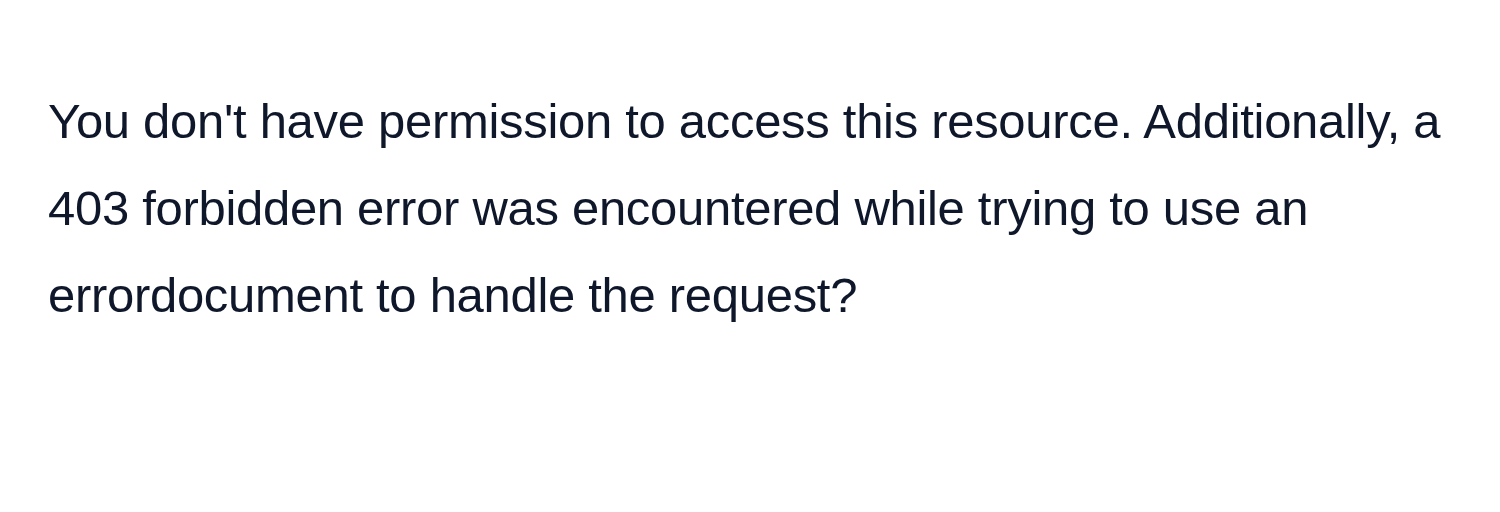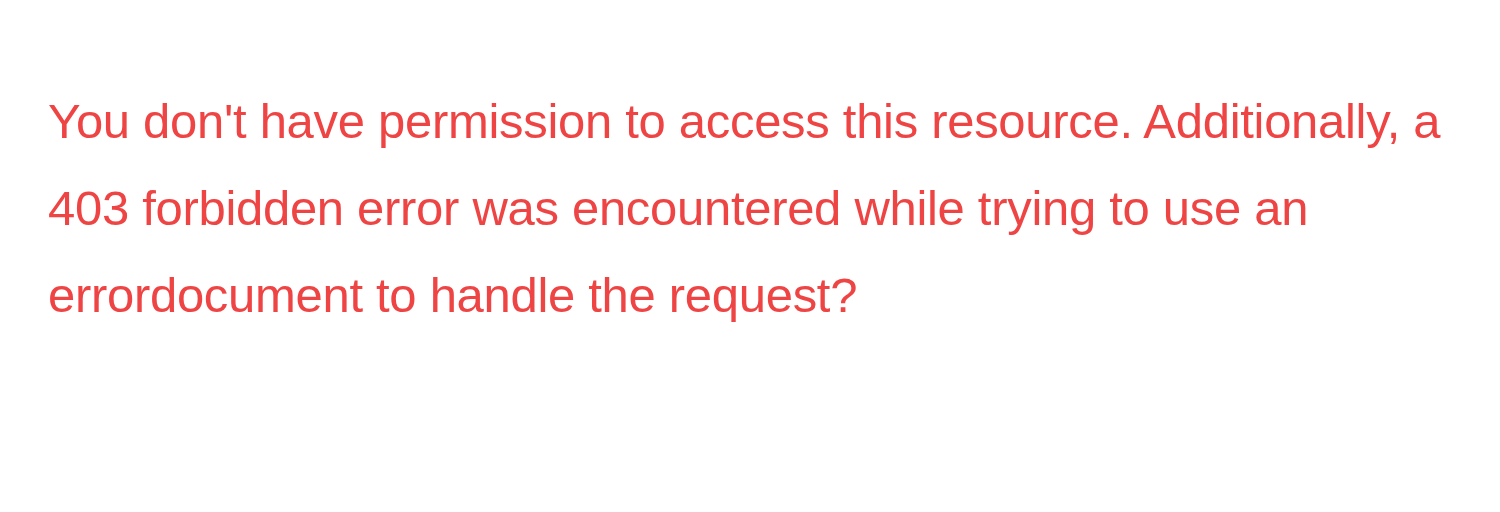--- a/index.html
+++ b/index.html
@@ -10,21 +10,21 @@
     body {
       width: 1500px;
       height: 512px;
       background: #ffffff;
       font-family: -apple-system, BlinkMacSystemFont, "Segoe UI", Helvetica, Arial, sans-serif;
       padding: 78px 48px 0 48px;
     }
     .error-message {
       font-size: 49px;
       line-height: 1.78;
-      color: #ef4444;
+      color: #0f172a;
       font-weight: 400;
       letter-spacing: -0.3px;
     }
   </style>
 </head>
 <body>
 
 <p class="error-message">You don't have permission to access this resource. Additionally, a 403 forbidden error was encountered while trying to use an errordocument to handle the request?</p>
 
 </body></html>

